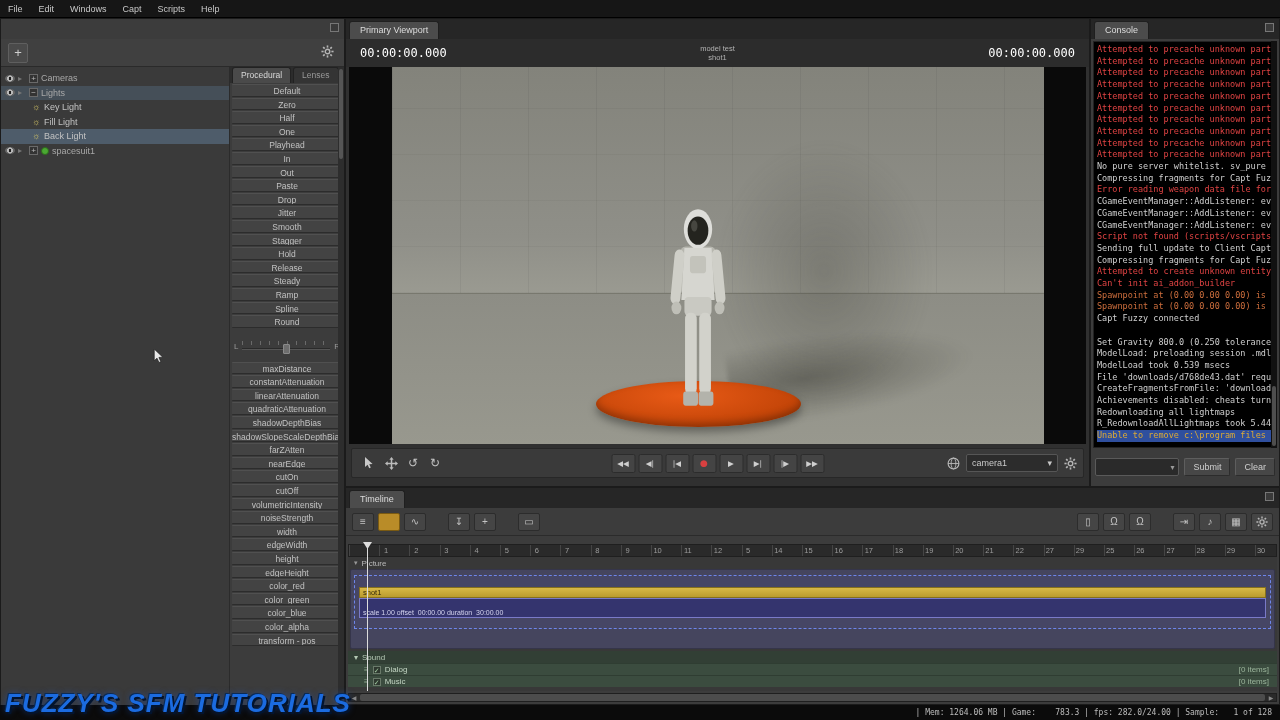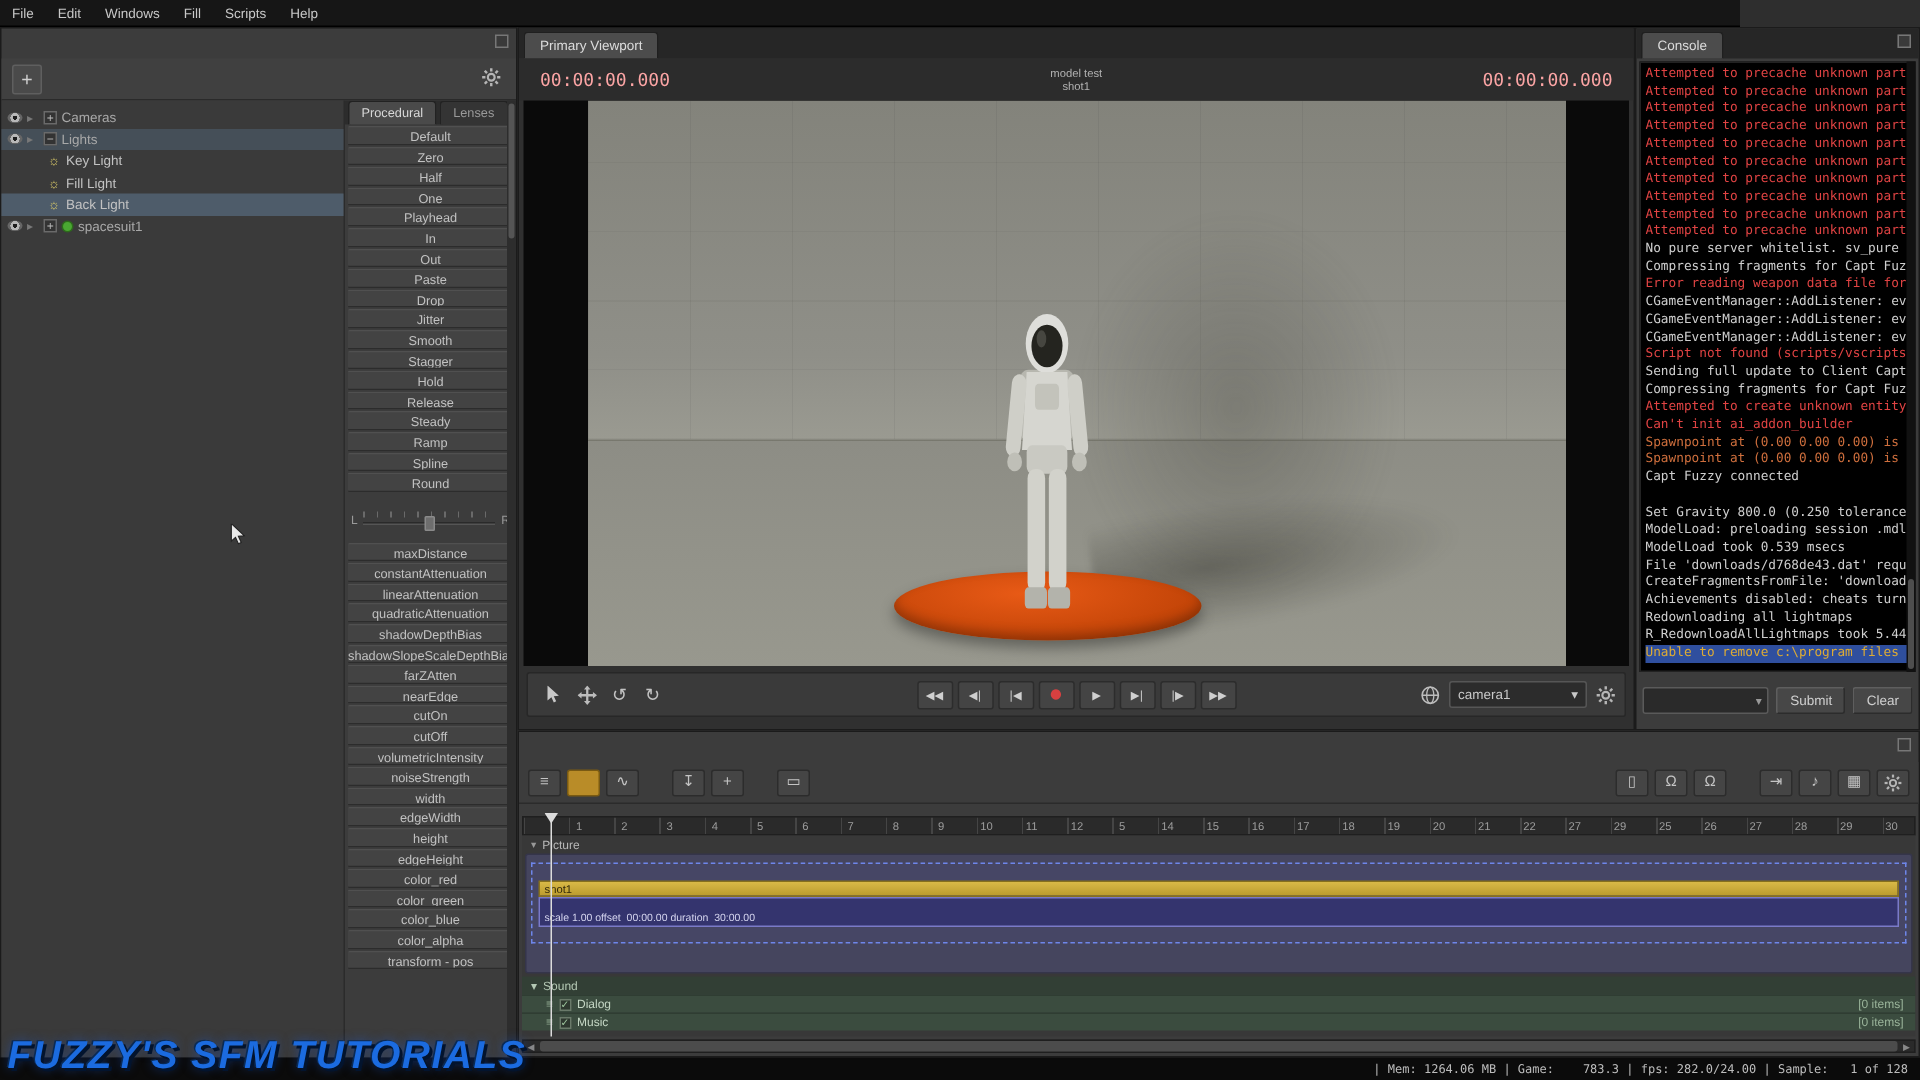--- a/index.html
+++ b/index.html
@@ -1,20 +1,20 @@
 <!DOCTYPE html>
 <html><head>
 <meta charset="utf-8">
 <style>
   * { margin:0; padding:0; box-sizing:border-box; }
   html,body { width:1280px; height:720px; overflow:hidden; background:#2e2e2e;
     font-family:"Liberation Sans", sans-serif; }
 
   
-  .menubar { position:absolute; left:0; top:0; width:1160px; height:18px; background:#161616;
+  .menubar { position:absolute; left:0; top:0; width:1280px; height:18px; background:#161616;
     display:flex; align-items:center; border-bottom:1px solid #000; }
   .menu-item { font-size:9px; color:#c8c8c8; padding:2px 8px; cursor:default; }
 
   
   .panel { position:absolute; background:#3c3c3c; border:1px solid #1b1b1b; }
   .tabstrip { position:absolute; left:0; top:0; right:0; height:20px; background:#262626;
     display:flex; align-items:flex-end; }
   .tab { font-size:9px; color:#969696; background:#323232; padding:3px 10px 4px;
     border:1px solid #1f1f1f; border-bottom:none; border-radius:3px 3px 0 0; margin-left:3px; }
   .tab.active { background:#4c4c4c; color:#dcdcdc; }
@@ -68,21 +68,21 @@
     border:1px solid #8a8a8a; border-radius:1px; }
   .props-list { padding:4px 2px 0 2px; }
   .vscroll { position:absolute; right:0; top:0; width:6px; bottom:0; background:#2d2d2d; }
   .vscroll .thumb { position:absolute; left:1px; right:1px; top:2px; height:90px; background:#555;
     border-radius:2px; }
 
   
   .viewport-panel { left:345px; top:18px; width:745px; height:469px; background:#303030; }
   .vp-header { position:absolute; left:0; top:20px; right:0; height:28px; background:#2c2c2c;
     display:flex; align-items:center; }
-  .timecode { font-family:"DejaVu Sans Mono", monospace; font-size:12px; color:#fca5a5; width:180px; }
+  .timecode { font-family:"DejaVu Sans Mono", monospace; font-size:12px; color:#ffffff; width:180px; }
   .tc-left { padding-left:14px; text-align:left; }
   .tc-right { padding-right:14px; text-align:right; }
   .vp-title { flex:1; text-align:center; font-size:7.5px; color:#b2b2b2; line-height:9px; }
   .vp-canvas { position:absolute; left:3px; top:48px; right:3px; bottom:42px; background:#0a0a0a;
     display:flex; justify-content:center; overflow:hidden; }
   .render { width:652px; height:100%; position:relative; overflow:hidden;
     background:linear-gradient(#83837b 0%, #8f8f88 45%, #9a9a91 60%, #95958b 100%); }
   .wall { position:absolute; left:0; top:0; right:0; height:60%;
     background-image:repeating-linear-gradient(90deg,rgba(0,0,0,.05) 0 1px,transparent 1px 68px),
       repeating-linear-gradient(0deg,rgba(0,0,0,.04) 0 1px,transparent 1px 46px); }
@@ -196,21 +196,21 @@
 <body>
 
 <div class="menubar">
 
     <div class="menu-item">File</div>
 
     <div class="menu-item">Edit</div>
 
     <div class="menu-item">Windows</div>
 
-    <div class="menu-item">Fill</div>
+    <div class="menu-item">Capt</div>
 
     <div class="menu-item">Scripts</div>
 
     <div class="menu-item">Help</div>
   </div>
 
 <div class="panel left-panel">
   <div class="corner-icon"></div>
 
   <div class="asx-toolbar">
@@ -562,20 +562,23 @@
   <div class="console-input-row">
     <div class="console-dd">
       <span>▾</span>
     </div>
     <div class="con-btn">Submit</div>
     <div class="con-btn">Clear</div>
   </div>
 </div>
 
 <div class="panel timeline-panel">
+  <div class="tabstrip">
+    <div class="tab active">Timeline</div>
+  </div>
   <div class="corner-icon"></div>
 
   <div class="tl-toolbar">
     <div class="tl-btn">≡</div>
     <div class="tl-btn amber"></div>
     <div class="tl-btn">∿</div>
     <div class="tl-gap"></div>
     <div class="tl-btn">↧</div>
     <div class="tl-btn">+</div>
     <div class="tl-gap"></div>

